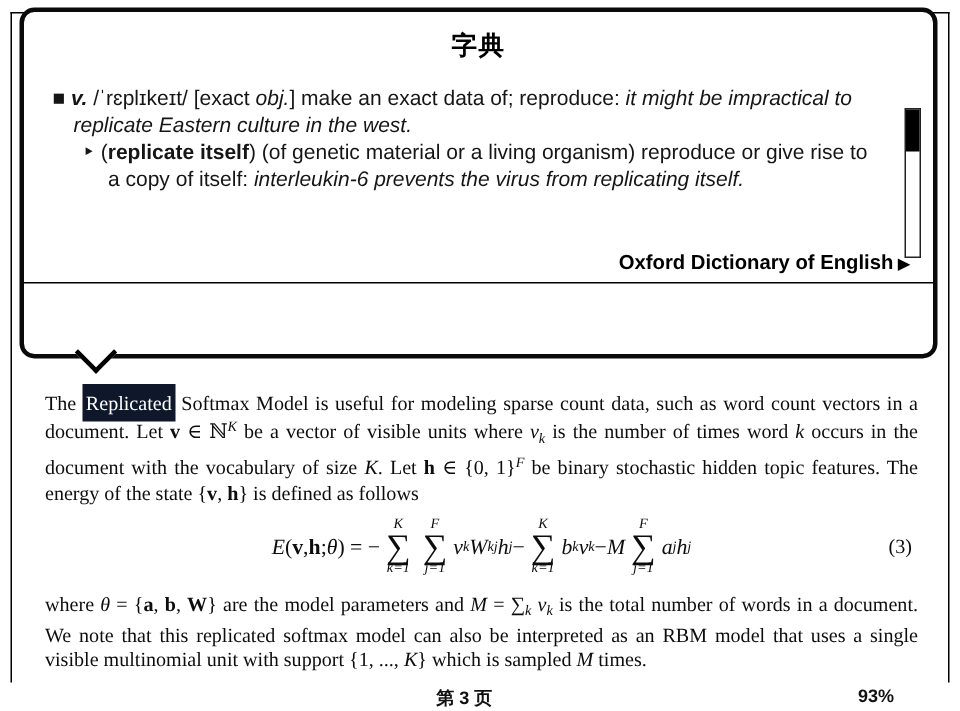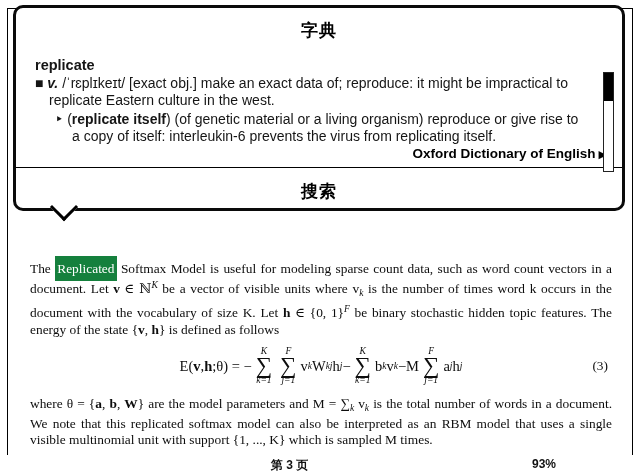--- a/index.html
+++ b/index.html
@@ -18,38 +18,38 @@
   .doc {
     position:absolute; left:22px; top:252px; width:582px;
     font-family:"Liberation Serif","DejaVu Serif","DejaVu Sans",serif;
     font-size:13.4px; line-height:16.2px; text-align:justify; color:#0d0d0d;
   }
   .para { margin:0; }
   .para-mid { margin-bottom:13px; }
 
   
   .seg-r { }
-  .seg-i { }
+  .seg-i { font-style:italic; }
   .seg-b { font-weight:bold; }
   .seg-bi { font-weight:bold; font-style:italic; }
-  .seg-hl { background:#15803d; color:#fff; padding:5px 2px; }
+  .seg-hl { background:#0f172a; color:#fff; padding:5px 2px; }
   .seg-sup-i { font-style:italic; font-size:9.5px; vertical-align:5px; }
   .seg-sub-i { font-style:italic; font-size:9.5px; vertical-align:-3px; }
 
   
   .equation-row { position:relative; display:flex; justify-content:center; align-items:center; margin:5px 0 7px; min-height:46px; }
   .eq-body { display:inline-flex; align-items:center; font-size:14.5px; white-space:nowrap; }
   .eq-num { position:absolute; right:4px; top:50%; transform:translateY(-50%); font-size:13.4px; }
   .sum { display:inline-flex; flex-direction:column; align-items:center; line-height:1; margin:0 4px; }
   .sum-top,.sum-bot { font-size:9.5px; font-style:italic; }
   .sum-sigma { font-size:23px; line-height:0.85; font-style:normal; }
 
   
   #popup {
-    position:absolute; left:13px; top:5px; width:612px; height:206px;
+    position:absolute; left:13px; top:5px; width:612px; height:234px;
     box-sizing:border-box; background:#fff; border:3px solid #0a0a0a; border-radius:10px;
     display:flex; flex-direction:column; z-index:10;
     font-family:"Liberation Sans","DejaVu Sans",sans-serif;
   }
   .popup-title { text-align:center; font-weight:bold; font-size:17px; padding-top:11px; letter-spacing:1px; }
   .entry { flex:1; padding:15px 36px 0 19px; font-size:14px; line-height:17.5px; color:#151515; }
   .headword { font-weight:bold; font-size:14.5px; }
   .definition { margin-left:14px; text-indent:-14px; }
   .subentry { margin-left:37px; text-indent:-17px; margin-top:1px; }
   .source-row { text-align:right; padding:0 15px 6px 0; font-weight:bold; font-size:13.5px; }
@@ -60,21 +60,21 @@
                font-size:17px; font-weight:bold; letter-spacing:1px; cursor:pointer; }
   .btn-right { border-left:1.5px solid #000; }
   .scrollbar { position:absolute; top:64px; right:8px; width:11px; height:100px;
                box-sizing:border-box; border:1.5px solid #222; background:#fff; }
   .thumb { width:100%; height:28px; background:#000; }
   .tail { position:absolute; left:38px; bottom:-9px; width:17px; height:17px; background:#fff;
           border-right:3px solid #000; border-bottom:3px solid #000; transform:rotate(45deg); }
 
   
   #statusbar { position:absolute; left:0; top:456px; width:579px; height:18px;
-               font-size:12px; font-weight:bold; color:#111; }
+               font-size:12px; font-weight:bold; color:#111;padding-left:40px; }
   .page-label { position:absolute; left:50%; transform:translateX(-50%); top:1px; }
   .progress { position:absolute; right:23px; top:1px; }
 </style>
 </head>
 <body>
 
 <div id="page-frame">
   <div class="doc">
     <p class="para"><span class="seg-r">The </span><span class="seg-hl">Replicated</span><span class="seg-r"> Softmax Model is useful for modeling sparse count data, such as word count vectors in a document. Let </span><span class="seg-b">v</span><span class="seg-r"> ∈ ℕ</span><span class="seg-sup-i">K</span><span class="seg-r"> be a vector of visible units where </span><span class="seg-i">v</span><span class="seg-sub-i">k</span><span class="seg-r"> is the number of times word </span><span class="seg-i">k</span><span class="seg-r"> occurs in the document with the vocabulary of size </span><span class="seg-i">K</span><span class="seg-r">. Let </span><span class="seg-b">h</span><span class="seg-r"> ∈ {0, 1}</span><span class="seg-sup-i">F</span><span class="seg-r"> be binary stochastic hidden topic features. The energy of the state {</span><span class="seg-b">v</span><span class="seg-r">, </span><span class="seg-b">h</span><span class="seg-r">} is defined as follows</span></p>
     <div class="equation-row">
@@ -128,29 +128,27 @@
       <span class="eq-num">(3)</span>
     </div>
     <p class="para para-mid"><span class="seg-r">where </span><span class="seg-i">θ</span><span class="seg-r"> = {</span><span class="seg-b">a</span><span class="seg-r">, </span><span class="seg-b">b</span><span class="seg-r">, </span><span class="seg-b">W</span><span class="seg-r">} are the model parameters and </span><span class="seg-i">M</span><span class="seg-r"> = ∑</span><span class="seg-sub-i">k</span><span class="seg-r"> </span><span class="seg-i">v</span><span class="seg-sub-i">k</span><span class="seg-r"> is the total number of words in a document. We note that this replicated softmax model can also be interpreted as an RBM model that uses a single visible multinomial unit with support {1, ..., </span><span class="seg-i">K</span><span class="seg-r">} which is sampled </span><span class="seg-i">M</span><span class="seg-r"> times.</span></p>
 
   </div>
 </div>
 
 <div id="popup">
   <div class="popup-title">字典</div>
   <div class="entry">
-    <div class="headword">replicate</div>
     <div class="definition"><span class="seg-r">■ </span><span class="seg-bi">v.</span><span class="seg-r"> /ˈrɛplɪkeɪt/ [exact </span><span class="seg-i">obj.</span><span class="seg-r">] make an exact data of; reproduce: </span><span class="seg-i">it might be impractical to replicate Eastern culture in the west.</span></div>
     <div class="subentry"><span class="seg-r">‣ (</span><span class="seg-b">replicate itself</span><span class="seg-r">) (of genetic material or a living organism) reproduce or give rise to a copy of itself: </span><span class="seg-i">interleukin-6 prevents the virus from replicating itself.</span></div>
   </div>
   <div class="source-row">
     <span class="source"><span>Oxford Dictionary of English</span><span class="source-arrow">▶</span></span>
   </div>
   <div class="button-row">
-    <div class="popup-btn">搜索</div>
   </div>
   <div class="scrollbar">
     <div class="thumb"></div>
   </div>
   <div class="tail"></div>
 </div>
 
 <div id="statusbar">
   <span class="page-label">第 3 页</span>
   <span class="progress">93%</span>

